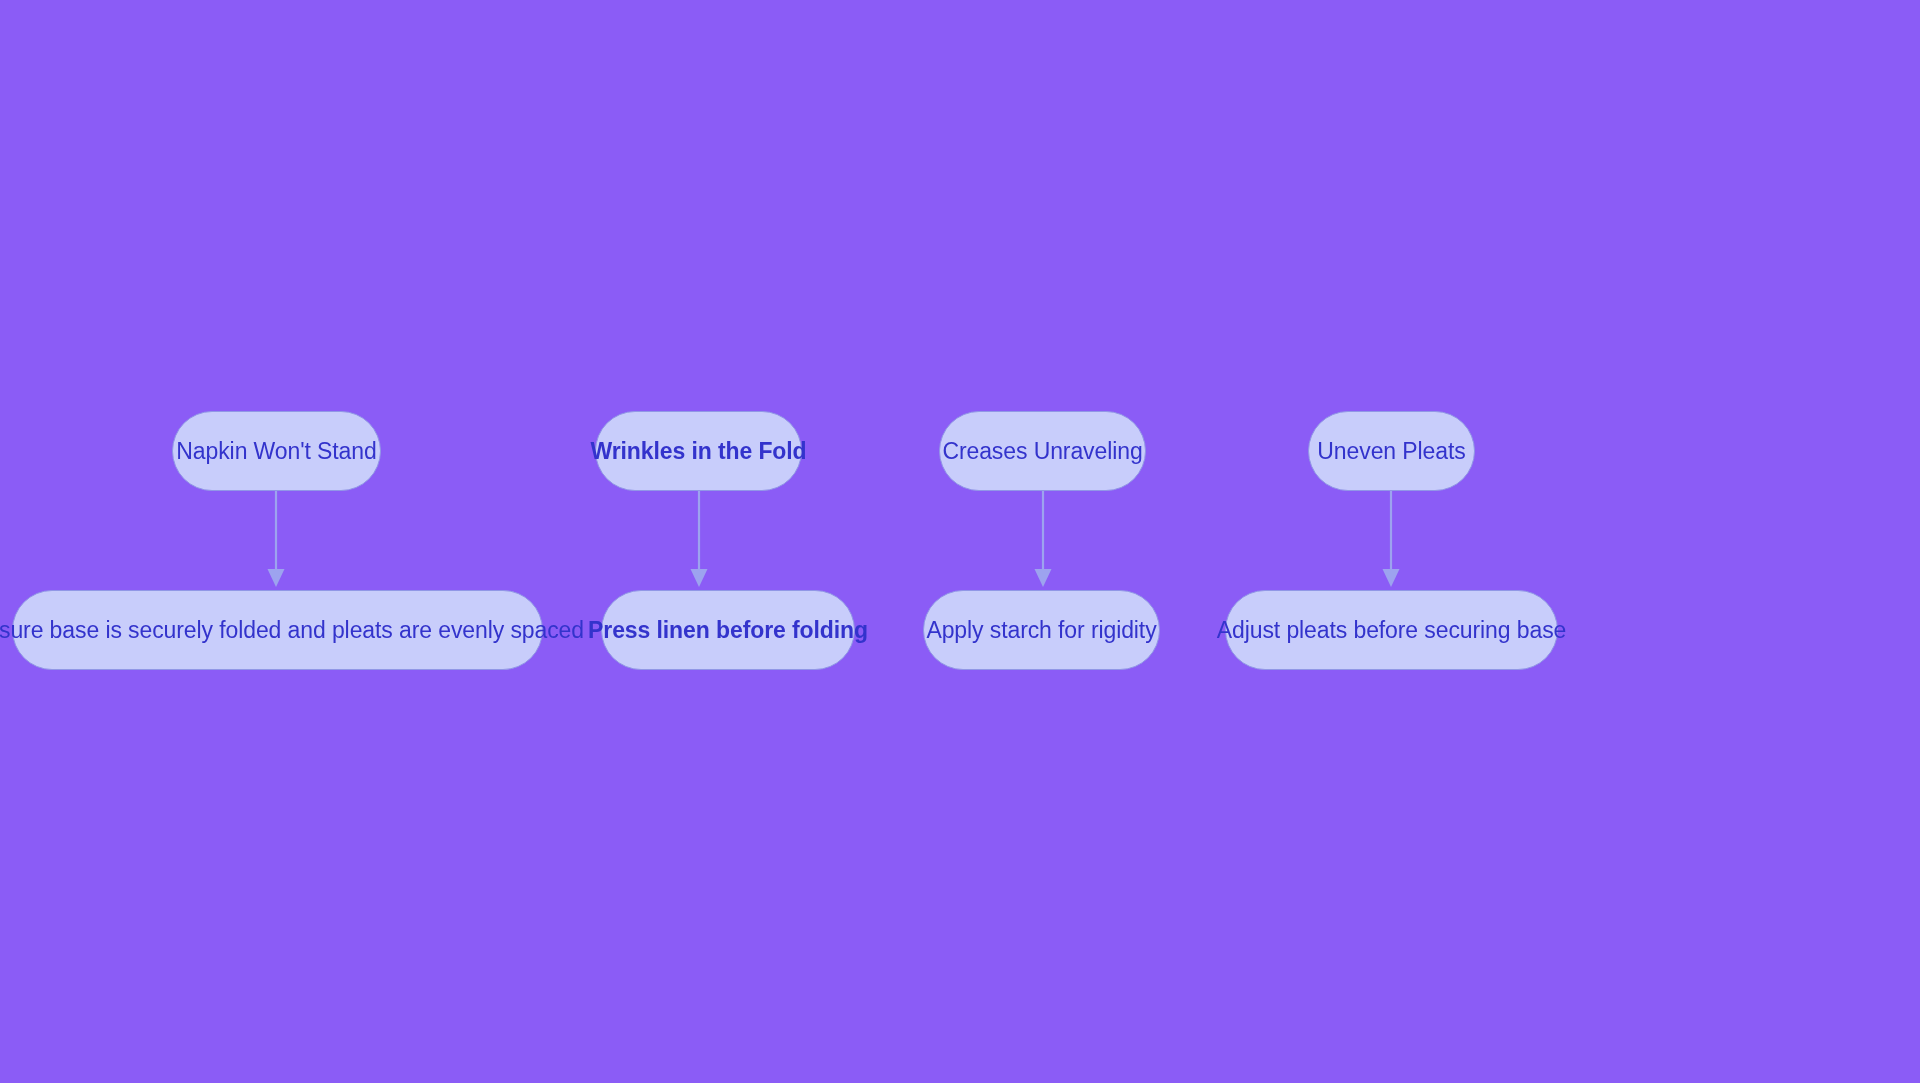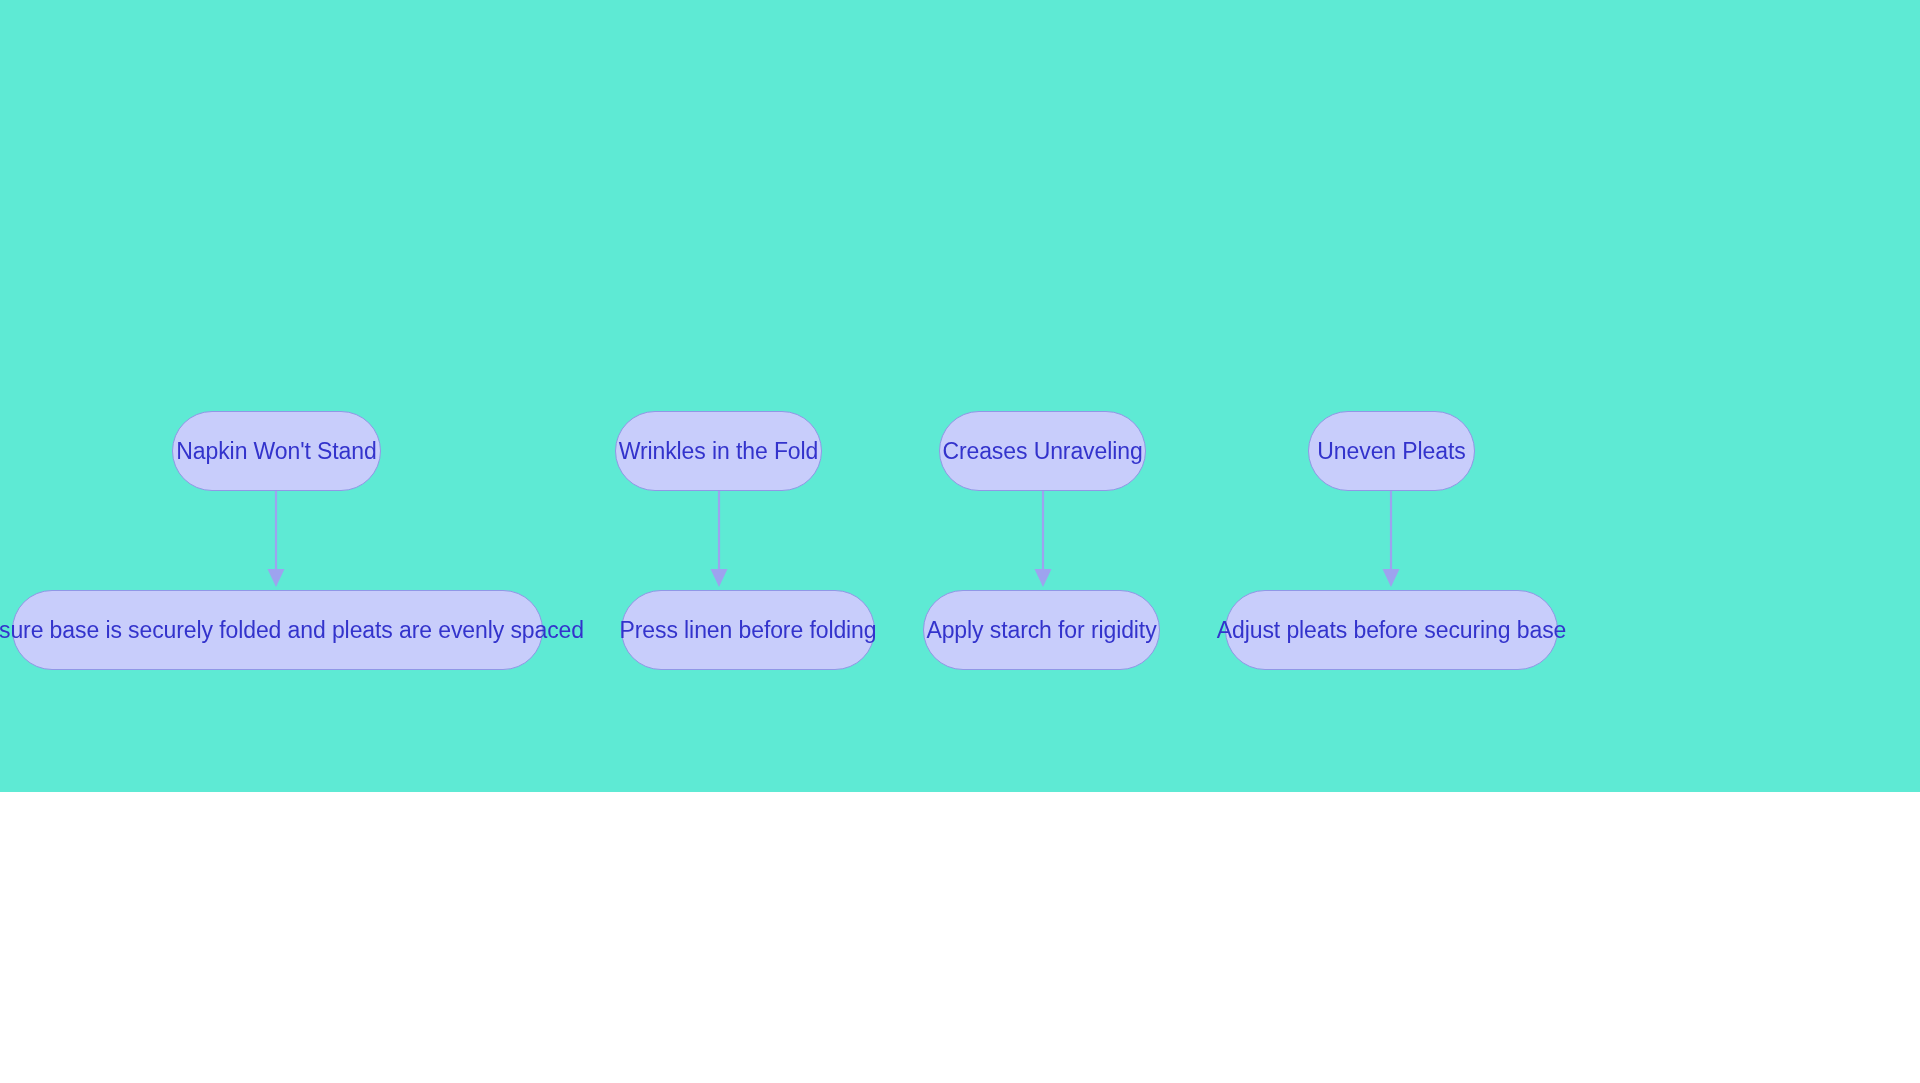--- a/index.html
+++ b/index.html
@@ -3,22 +3,22 @@
 <meta charset="utf-8">
 <style>
   html, body {
     margin: 0;
     padding: 0;
     background: #ffffff;
   }
   #canvas {
     position: relative;
     width: 1920px;
-    height: 792px;
-    background: #5eead4;
+    height: 1083px;
+    background: #8b5cf6;
     overflow: hidden;
     font-family: "Liberation Sans", sans-serif;
   }
   .column {
     position: absolute;
     top: 0;
     height: 1083px;
   }
   .node {
     position: absolute;
@@ -67,21 +67,21 @@
     <div class="connector" style="left:261px;">
       <svg width="30" height="99" viewBox="0 0 30 99" xmlns="http://www.w3.org/2000/svg">
         <line x1="15" y1="0" x2="15" y2="82" stroke="#9da3ef" stroke-width="2.2"></line>
         <polygon points="15,96 6.5,78 23.5,78" fill="#9da3ef"></polygon>
       </svg>
     </div>
 
     <div class="node node-solution" style="left:12px; width:531px;">Ensure base is securely folded and pleats are evenly spaced</div>
   </div>
 
-  <div class="column" style="left:592px; width:254px;">
+  <div class="column" style="left:572px; width:254px;font-weight:bold;">
     <div class="node node-problem" style="left:23px; width:207px;">Wrinkles in the Fold</div>
 
     <div class="connector" style="left:112px;">
       <svg width="30" height="99" viewBox="0 0 30 99" xmlns="http://www.w3.org/2000/svg">
         <line x1="15" y1="0" x2="15" y2="82" stroke="#9da3ef" stroke-width="2.2"></line>
         <polygon points="15,96 6.5,78 23.5,78" fill="#9da3ef"></polygon>
       </svg>
     </div>
 
     <div class="node node-solution" style="left:0px; width:254px;margin-left:29px;">Press linen before folding</div>

